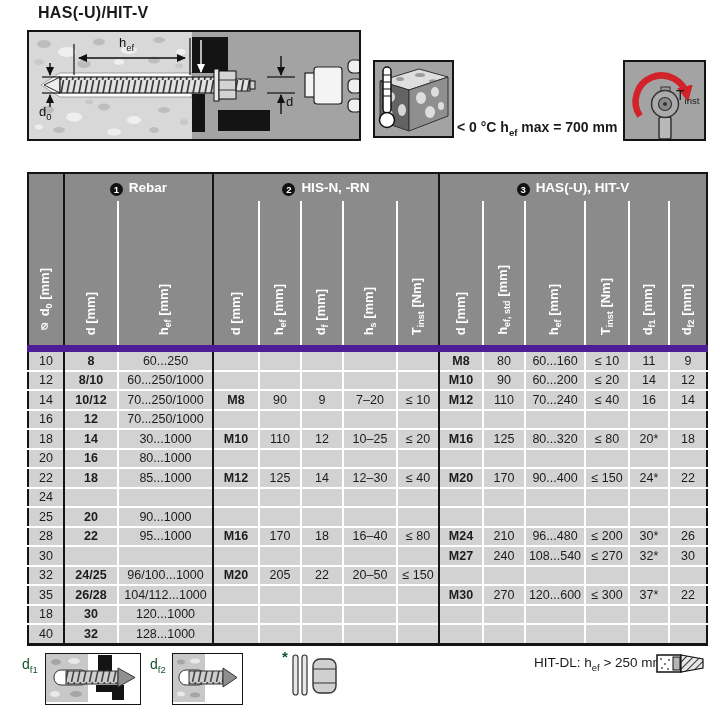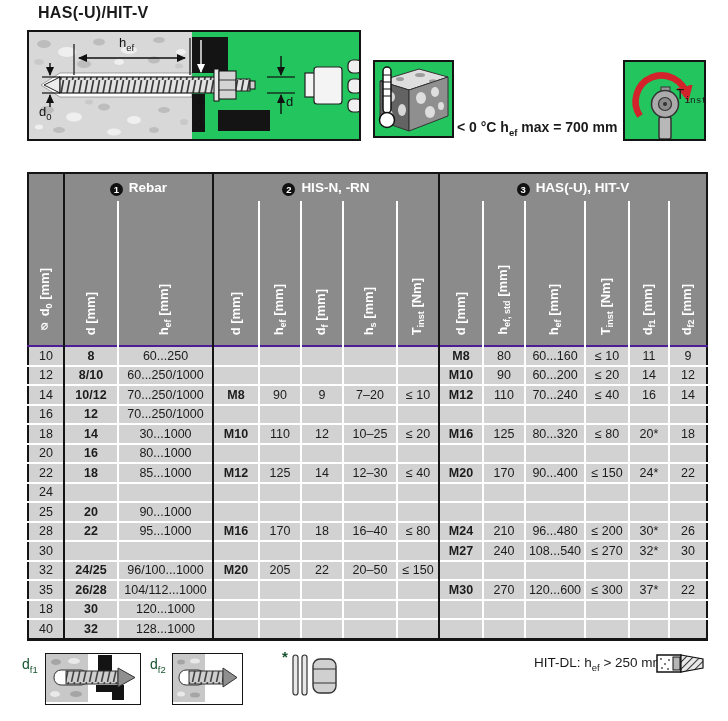--- a/index.html
+++ b/index.html
@@ -3,24 +3,24 @@
 <meta charset="utf-8">
 <style>
   html,body{margin:0;padding:0;background:#fff;}
   #page{position:relative;width:728px;height:721px;background:#fff;overflow:hidden;
         font-family:"Liberation Sans","DejaVu Sans",sans-serif;color:#1a1a1a;}
   
   #title-badge{position:absolute;left:16px;top:8px;width:15px;height:15px;border-radius:50%;
 ated    background:#111;color:#fff;font-size:11px;line-height:15px;text-align:center;font-weight:bold;}
   #page-title{position:absolute;left:38px;top:4px;font-size:16px;font-weight:bold;letter-spacing:.3px;}
   
-  .fig-box{position:absolute;background:#22c55e;border:2px solid #141414;box-sizing:border-box;}
+  .fig-box{position:absolute;background:#a3a3a3;border:2px solid #141414;box-sizing:border-box;}
   #anchor-fig{left:27px;top:30px;width:334px;height:111px;}
   #temp-fig{left:373px;top:60px;width:81px;height:78px;}
-  #torque-fig{left:623px;top:60px;width:83px;height:81px;font-family:Liberation Mono, monospace;}
+  #torque-fig{left:623px;top:60px;width:83px;height:81px;}
   #temp-note{position:absolute;left:457px;top:119px;font-size:14px;font-weight:bold;}
   .dlbl{position:absolute;font-size:13px;color:#111;white-space:nowrap;}
   .dlbl sub,#temp-note sub,#torque-label sub,.ftlbl sub,#hitdl-note sub{font-size:9.5px;}
   #torque-label{position:absolute;left:51px;top:25px;font-size:14px;}
   
   #table-wrap{position:absolute;left:27px;top:172px;}
   #spec-table{border-collapse:collapse;table-layout:fixed;background:#8b8b8b;
               border:2px solid #141414;border-bottom:3px solid #141414;}
   #spec-table th,#spec-table td{padding:0;margin:0;}
   #spec-table th.grp{height:27px;color:#fff;font-size:13.5px;font-weight:bold;text-align:center;vertical-align:middle;}
@@ -28,21 +28,21 @@
   #spec-table th.lblcell{vertical-align:bottom;text-align:center;padding-bottom:6px;}
   .rot{writing-mode:vertical-rl;transform:rotate(180deg);display:inline-block;
        color:#fff;font-weight:bold;font-size:13px;line-height:1.05;white-space:nowrap;}
   .rot sub{font-size:9px;}
   .nbadge{display:inline-block;width:13px;height:13px;border-radius:50%;background:#111;color:#fff;
           font-size:9.5px;line-height:13px;text-align:center;font-weight:bold;margin-right:6px;vertical-align:-1px;}
   .gb{border-left:2.5px solid #141414;}
   .cb{border-left:2px solid #fff;}
   #spec-table tbody td{background:#d2d2d2;height:17.5px;text-align:center;font-size:12.5px;
                        border-top:2px solid #fff;color:#1c1c1c;vertical-align:middle;}
-  #spec-table tbody tr:first-child td{border-top:2px solid #4c1d95;text-align:center;}
+  #spec-table tbody tr:first-child td{border-top:7px solid #4c1d95;text-align:center;}
   #spec-table tbody td.b{font-weight:bold;}
   
   .ftlbl{position:absolute;font-size:14px;color:#14532d;}
   .ft-box{position:absolute;background:#fff;border:1.5px solid #141414;box-sizing:border-box;}
   #df1-fig{left:45px;top:653px;width:96px;height:52px;}
   #df2-fig{left:172px;top:653px;width:71px;height:52px;}
   #star-label{left:282px;top:648px;font-size:15px;font-weight:bold;}
   #star-fig{position:absolute;left:291px;top:653px;}
   #hitdl-note{position:absolute;left:534px;top:655px;font-size:13.5px;}
   #hitdl-fig{position:absolute;left:656px;top:651px;}

